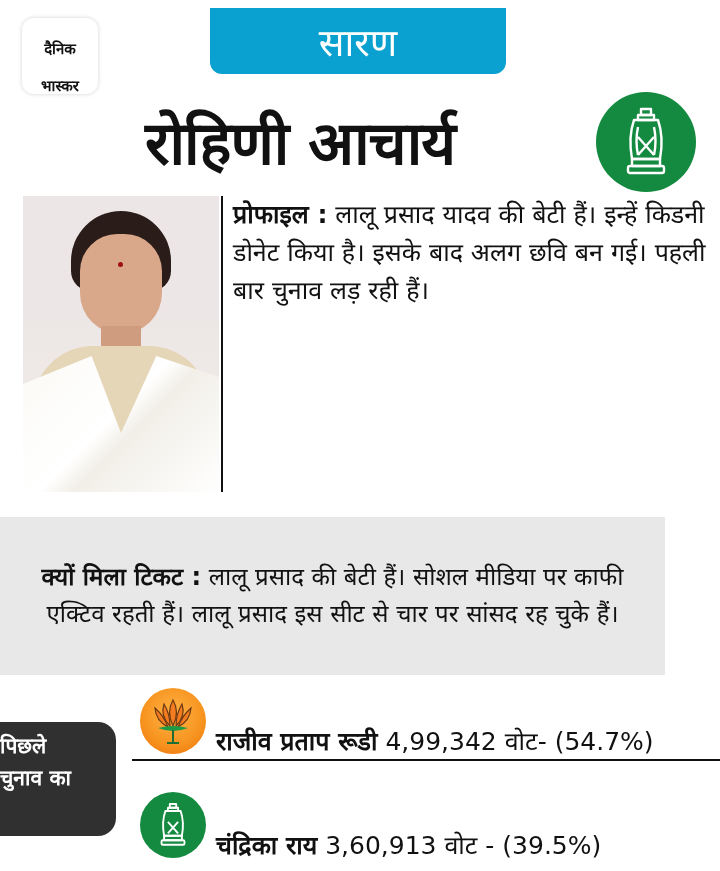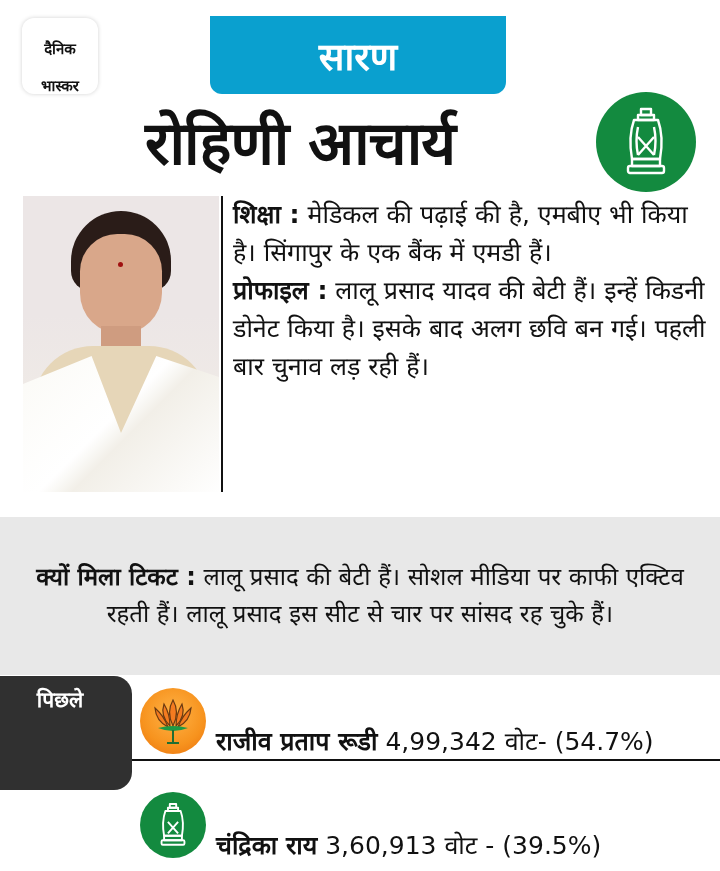--- a/index.html
+++ b/index.html
@@ -5,22 +5,22 @@
   * { box-sizing: border-box; margin: 0; padding: 0; }
   html, body { width: 720px; height: 871px; background: #ffffff; overflow: hidden; }
   body { font-family: "DejaVu Sans", "Liberation Sans", sans-serif; color: #111; position: relative; }
 
   .logo { position: absolute; left: 22px; top: 18px; width: 76px; height: 76px; border-radius: 12px;
           background: #fff; box-shadow: 0 0 4px rgba(0,0,0,0.18); display: flex; flex-direction: column;
           align-items: center; justify-content: center; }
   .logo .sun { width: 17px; height: 17px; border-radius: 50%; background: #f7941d; margin-bottom: 2px; }
   .logo .l1, .logo .l2 { font-weight: bold; font-size: 15px; line-height: 16px; color: #111; margin-top: 21px; }
 
-  .constituency { position: absolute; left: 210px; top: 16px; width: 296px; height: 78px; background: #0aa0cf;
-          border-radius: 0 0 12px 12px; color: #fff; font-weight: bold; font-size: 38px;
+  .constituency { position: absolute; left: 210px; top: 8px; width: 296px; height: 66px; background: #0aa0cf;
+          border-radius: 0 0 12px 12px; color: #fff; font-weight: normal; font-size: 38px;
           display: flex; align-items: center; justify-content: center; }
 
   .candidate-name { position: absolute; left: 145px; top: 100px; font-size: 60px; font-weight: bold; color: #111; letter-spacing: -1px; }
 
   .party-symbol { position: absolute; left: 596px; top: 92px; width: 100px; height: 100px; border-radius: 50%;
           background: #138a3f; display: flex; align-items: center; justify-content: center; }
 
   .photo { position: absolute; left: 23px; top: 196px; width: 196px; height: 296px;
           background: linear-gradient(180deg, #ece6e6 0%, #ece6e6 40%, #f3efe7 100%); overflow: hidden; }
   .photo .hair { position: absolute; left: 48px; top: 15px; width: 100px; height: 80px; border-radius: 50px 50px 20px 20px; background: #2a1c18; }
@@ -31,28 +31,28 @@
   .photo .dupatta { position: absolute; left: 0; top: 160px; width: 196px; height: 140px;
           background: linear-gradient(135deg, #fbfaf6 0%, #ffffff 45%, #f2efe8 55%, #ffffff 100%);
           clip-path: polygon(0 20%, 35% 0, 50% 55%, 68% 0, 100% 15%, 100% 100%, 0 100%); }
 
   .photo-divider { position: absolute; left: 221px; top: 196px; width: 2px; height: 296px; background: #111; }
 
   .info { position: absolute; left: 233px; top: 196px; width: 480px; font-size: 25px; line-height: 38px; color: #111; }
   .info p { margin: 0; }
   .info .lbl { font-weight: bold; }
 
-  .why-box { position: absolute; left: 0; top: 517px; width: 720px; height: 158px; background: #e8e8e8;
+  .why-box { position: absolute; left: 0; top: 517px; width: 665px; height: 158px; background: #e8e8e8;
           display: flex; align-items: center; justify-content: center; text-align: center; padding: 0 24px;
           font-size: 24px; line-height: 37px; color: #111; }
   .why-box .lbl { font-weight: bold; }
 
-  .result-tag { position: absolute; left: 0; top: 676px; width: 132px; height: 114px; background: #303030;
+  .result-tag { position: absolute; left: 0; top: 722px; width: 116px; height: 114px; background: #303030;
           border-radius: 0 18px 18px 0; color: #fff; font-weight: bold; font-size: 21px; line-height: 32px;
-          text-align: center; padding: 8px 12px 0 0; }
+          text-align: left; padding: 8px 12px 0 0; }
 
   .result-row { position: absolute; left: 140px; display: flex; align-items: center; }
   .result-row .sym { width: 66px; height: 66px; border-radius: 50%; display: flex; align-items: center; justify-content: center; flex-shrink: 0; }
   .result-row .txt { margin-left: 10px; font-size: 25px; white-space: nowrap; color: #111; margin-top: 39px; }
   .result-row .nm { font-weight: bold; }
   .row1 { top: 684px; }
   .row2 { top: 788px; }
   .bjp { background: radial-gradient(circle at 50% 40%, #ffb347 0%, #f7931e 60%, #e96f0c 100%); }
   .rjd { background: #138a3f; }
 
@@ -87,30 +87,30 @@
   <div class="hair"></div>
   <div class="face"></div>
   <div class="bindi"></div>
   <div class="neck"></div>
   <div class="kurta"></div>
   <div class="dupatta"></div>
 </div>
 <div class="photo-divider"></div>
 
 <div class="info">
-  <p><span class="lbl">शिक्षा :</span><span> मेडिकल की पढ़ाई की है, एमबीए भी किया है। सिंगापुर के एक बैंक में एमडी हैं।</span></p>
   <p><span class="lbl">प्रोफाइल :</span><span> लालू  प्रसाद यादव की बेटी हैं। इन्हें किडनी डोनेट किया है। इसके बाद अलग छवि बन गई। पहली बार चुनाव लड़ रही हैं।</span></p>
 </div>
 
 <div class="why-box">
   <p><span class="lbl">क्यों मिला टिकट :</span><span> लालू प्रसाद की बेटी हैं।  सोशल मीडिया पर काफी एक्टिव रहती  हैं। लालू प्रसाद इस सीट से चार पर सांसद रह चुके हैं।</span></p>
 </div>
 
 <div class="result-tag">
   <div>पिछले</div>
+  <div>चुनाव का</div>
 </div>
 
 <div class="result-divider"></div>
 
 <div class="result-row row1">
   <div class="sym bjp">
     <svg width="46" height="50" viewBox="0 0 46 50">
       <g fill="#f47b20" stroke="#6b3a12" stroke-width="1.2">
         <path d="M23 4 Q16 16 23 30 Q30 16 23 4 Z"></path>
         <path d="M14 8 Q10 20 20 30 Q20 18 14 8 Z"></path>

